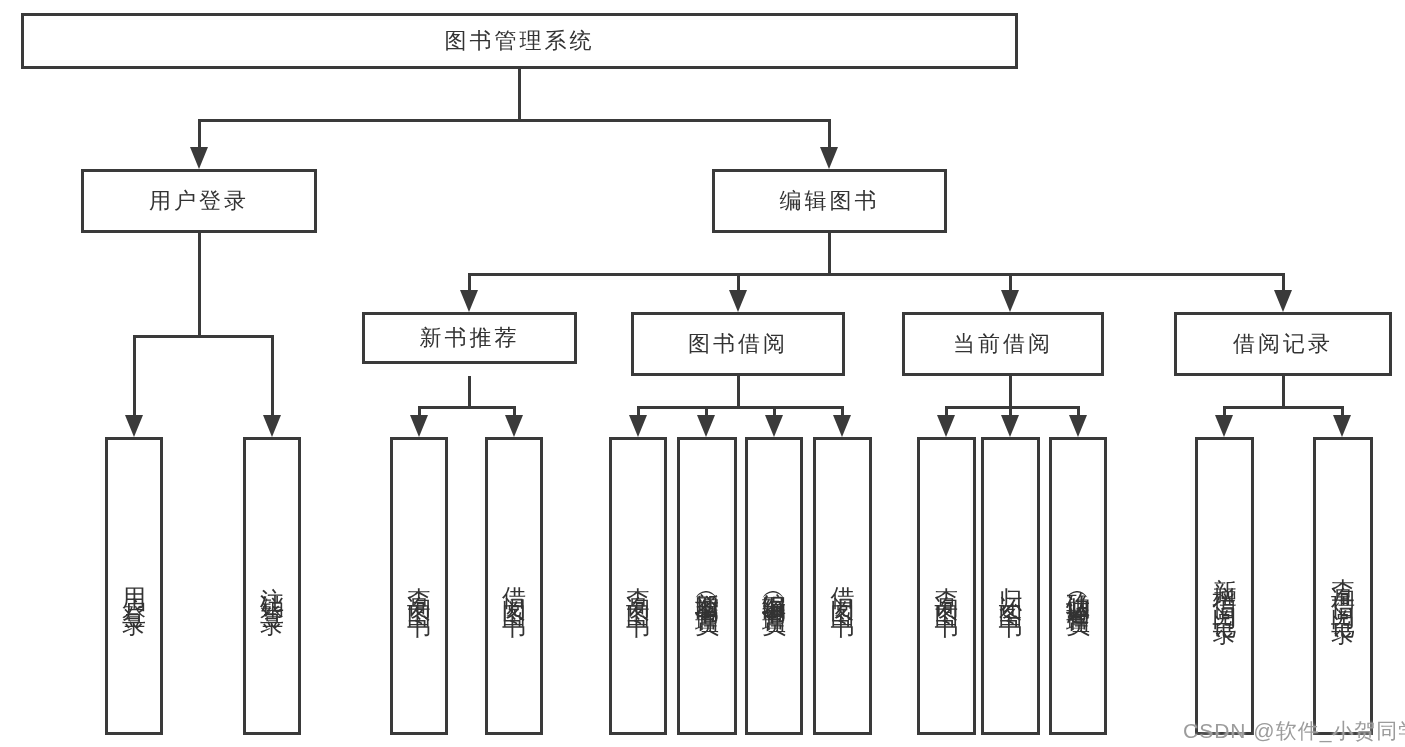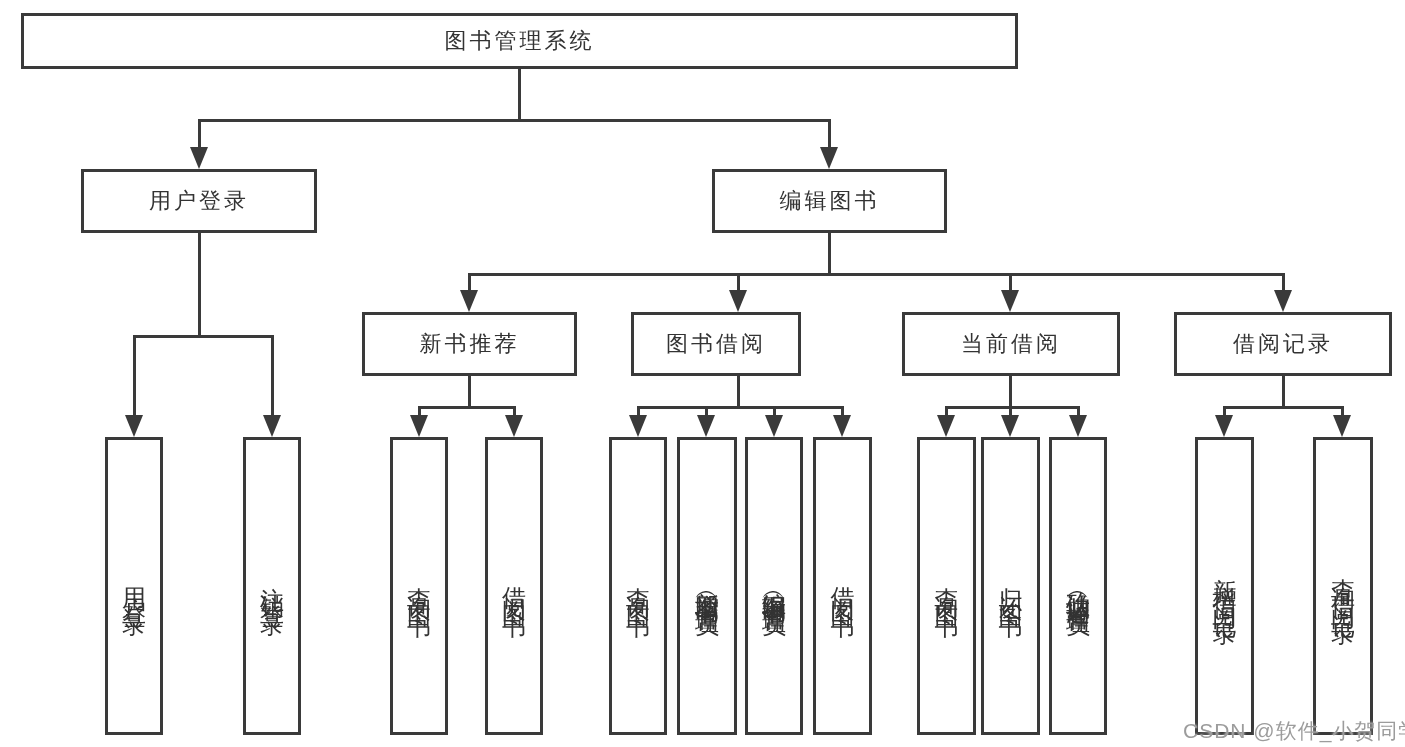--- a/index.html
+++ b/index.html
@@ -53,23 +53,23 @@
 </head>
 <body>
 
 <div class="stage">
 
   <div class="node" style="left:21px;top:13px;width:997px;height:56px;font-family:Liberation Mono, monospace;">图书管理系统</div>
 
   <div class="node" style="left:81px;top:169px;width:236px;height:64px;">用户登录</div>
   <div class="node" style="left:712px;top:169px;width:235px;height:64px;">编辑图书</div>
 
-  <div class="node" style="left:362px;top:312px;width:215px;height:64px;">新书推荐</div>
-  <div class="node" style="left:631px;top:312px;width:170px;height:64px;">图书借阅</div>
-  <div class="node" style="left:902px;top:312px;width:218px;height:64px;">当前借阅</div>
+  <div class="node" style="left:362px;top:312px;width:215px;height:52px;">新书推荐</div>
+  <div class="node" style="left:631px;top:312px;width:214px;height:64px;">图书借阅</div>
+  <div class="node" style="left:902px;top:312px;width:202px;height:64px;">当前借阅</div>
   <div class="node" style="left:1174px;top:312px;width:218px;height:64px;">借阅记录</div>
 
   <div class="leaf" style="left:105px;top:437px;width:58px;height:298px;">
     <span>用户登录</span>
     </div>
   <div class="leaf" style="left:243px;top:437px;width:58px;height:298px;">
     <span>注销登录</span>
     </div>
 
   <div class="leaf" style="left:390px;top:437px;width:58px;height:298px;">

